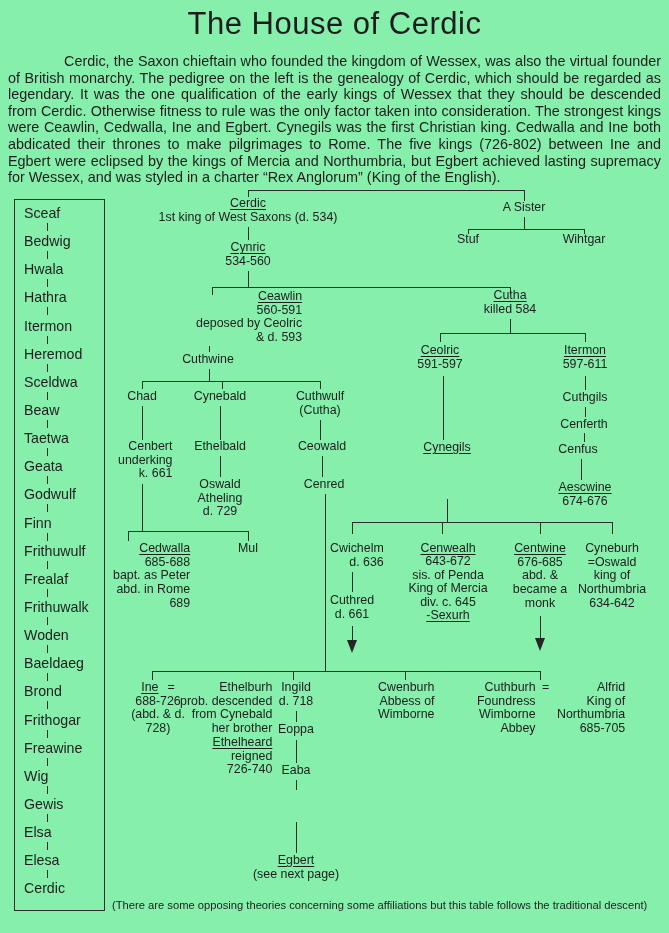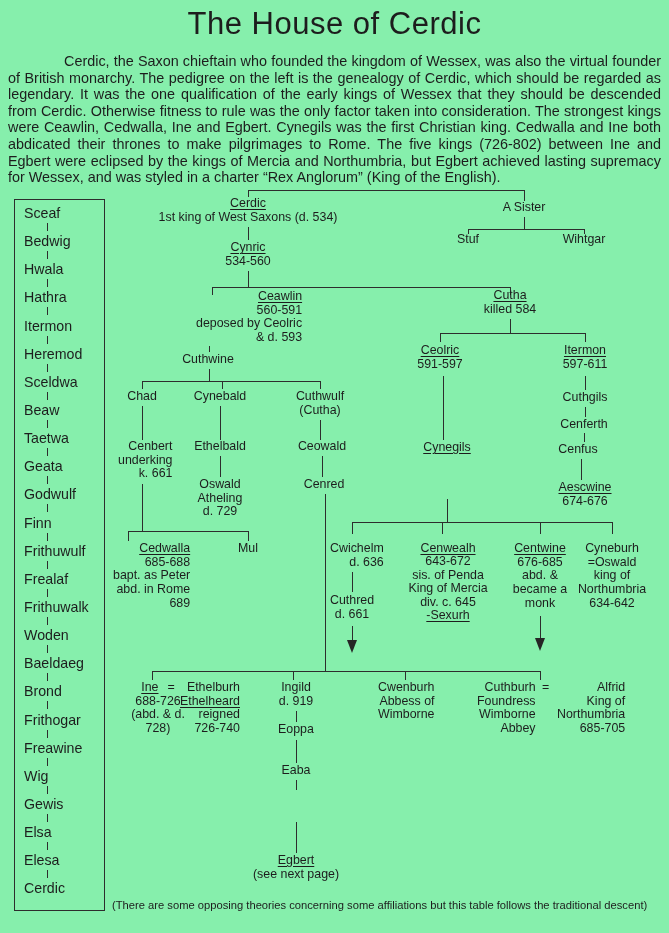--- a/index.html
+++ b/index.html
@@ -256,27 +256,30 @@
     <span class="dt">d. 661</span>
   </div>
   <div class="node" style="left:158px;top:681px">
     <span class="nm"><span class="u">Ine</span><span style="margin-left:9px">=</span></span>
     <span class="dt">688-726
 (abd. &amp; d.
 728)</span>
   </div>
   <div class="node la" style="left:180px;top:681px">
     <span class="nm" style="margin-left:6px">Ethelburh</span>
+    <span class="dt">prob. descended
+from Cynebald
+her brother</span>
     <span class="nm u">Ethelheard</span>
     <span class="dt">reigned
 726-740</span>
   </div>
   <div class="node" style="left:296px;top:681px">
     <span class="nm">Ingild</span>
-    <span class="dt">d. 919</span>
+    <span class="dt">d. 718</span>
   </div>
   <div class="node la" style="left:378px;top:681px">
     <span class="nm">Cwenburh</span>
     <span class="dt">Abbess of
 Wimborne</span>
   </div>
   <div class="node la" style="left:477px;top:681px">
     <span class="nm">Cuthburh</span>
     <span class="dt">Foundress
 Wimborne

